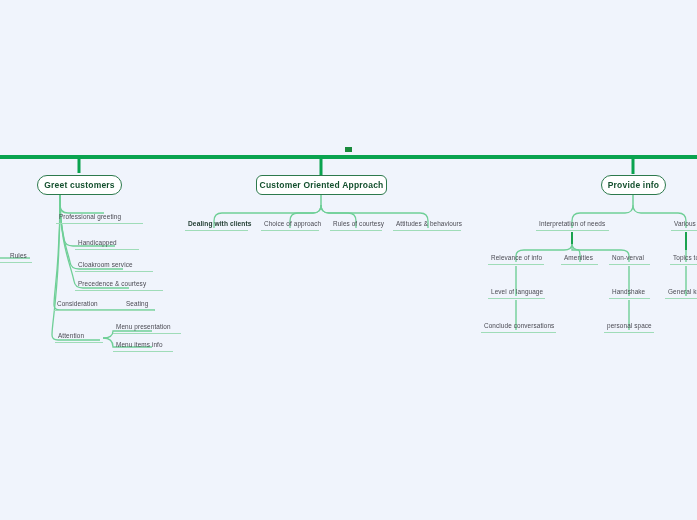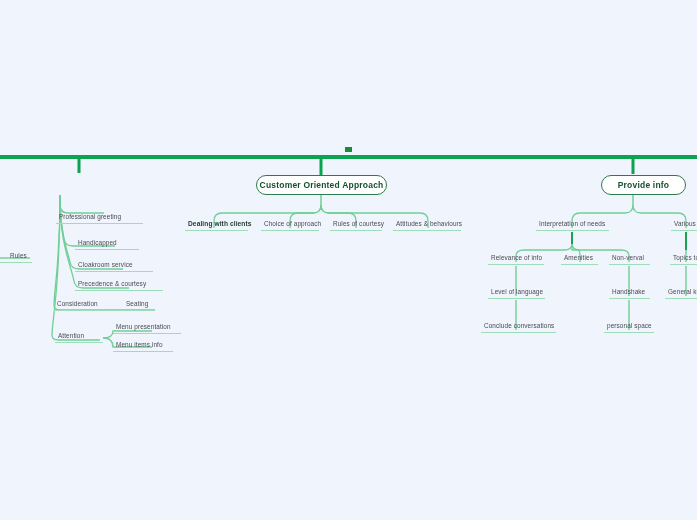--- a/index.html
+++ b/index.html
@@ -155,24 +155,25 @@
       <path d="M686,232 L686,250" stroke="#1aa24f" stroke-width="2"></path>
       <path d="M686,250 L686,262" stroke-width="1.4"></path>
       <path d="M686,266 L686,296" stroke-width="1.4"></path>
     </g>
   </svg>
 
   <div class="trunk"></div>
 
   <div class="root-stub"></div>
 
-
-  <div class="branch-node" style="left:256px; top:175px; width:131px;">Customer Oriented Approach</div>
-
-  <div class="branch-node" style="left:601px; top:175px; width:85px;">Provide info</div>
+  <div class="branch-node" style="left:37px; top:175px; width:85px;">Greet customers</div>
+
+  <div class="branch-node" style="left:256px; top:175px; width:131px;border-radius:6px;">Customer Oriented Approach</div>
+
+  <div class="branch-node" style="left:601px; top:175px; width:65px;">Provide info</div>
 
   <div class="leaf" style="left:59px; top:213px;">Professional greeting</div>
   <div class="leaf-rule" style="left:56px; top:223px; width:87px;"></div>
 
   <div class="leaf" style="left:78px; top:239px;">Handicapped</div>
   <div class="leaf-rule" style="left:75px; top:249px; width:64px;"></div>
 
   <div class="leaf" style="left:78px; top:261px;">Cloakroom service</div>
   <div class="leaf-rule" style="left:75px; top:271px; width:78px;"></div>
 

